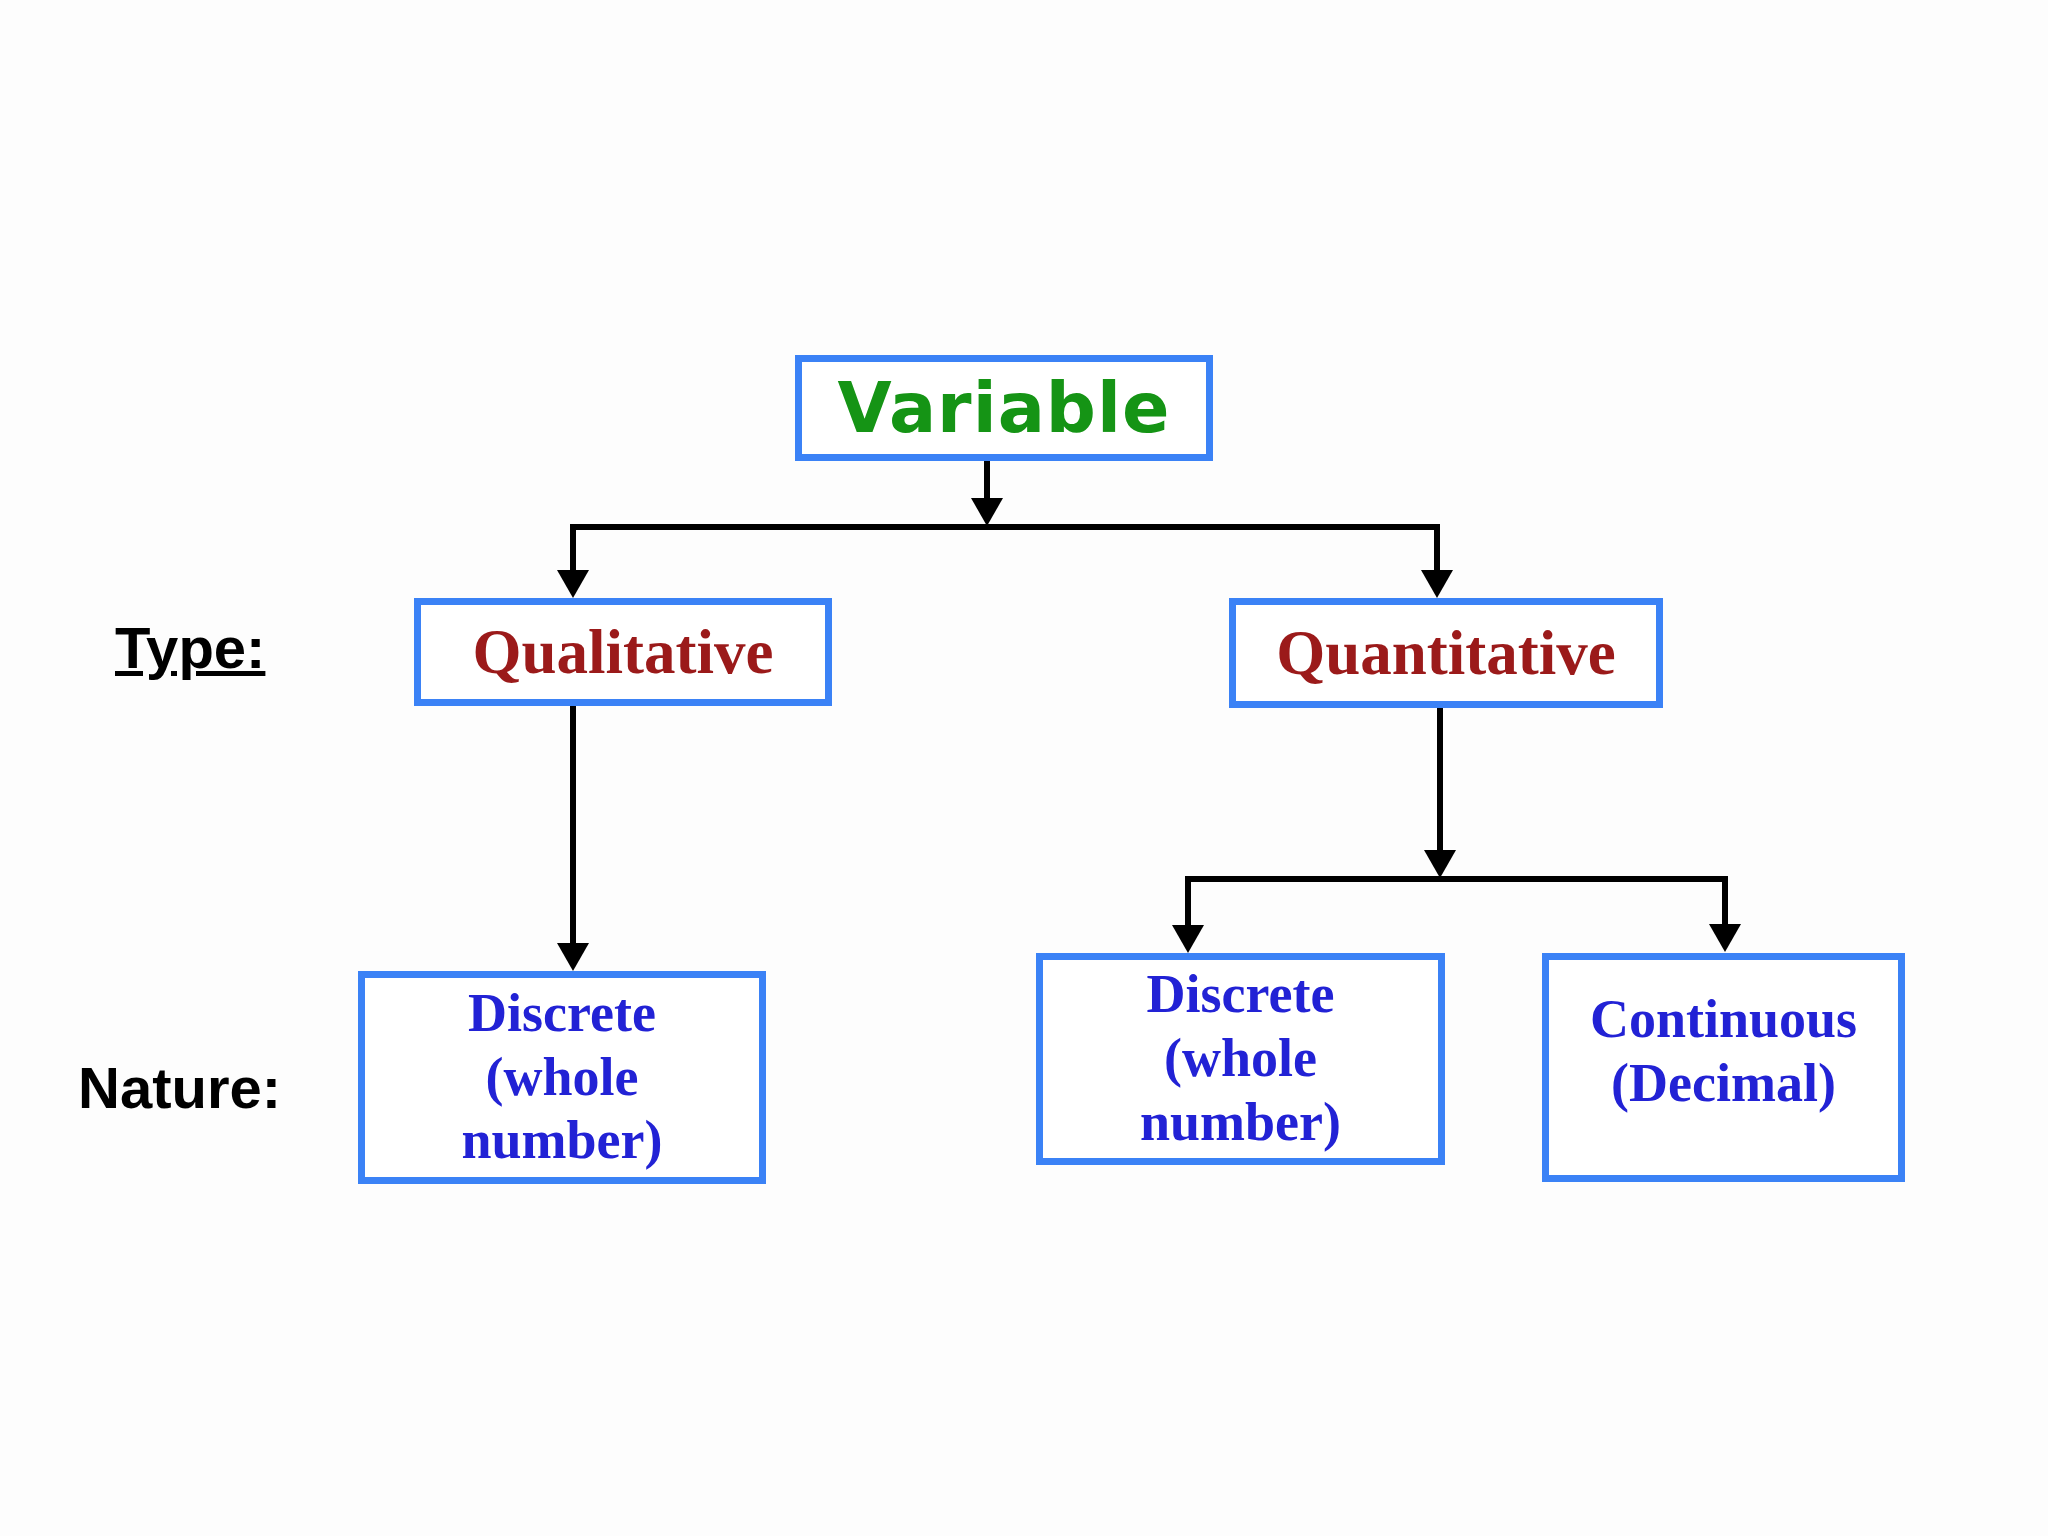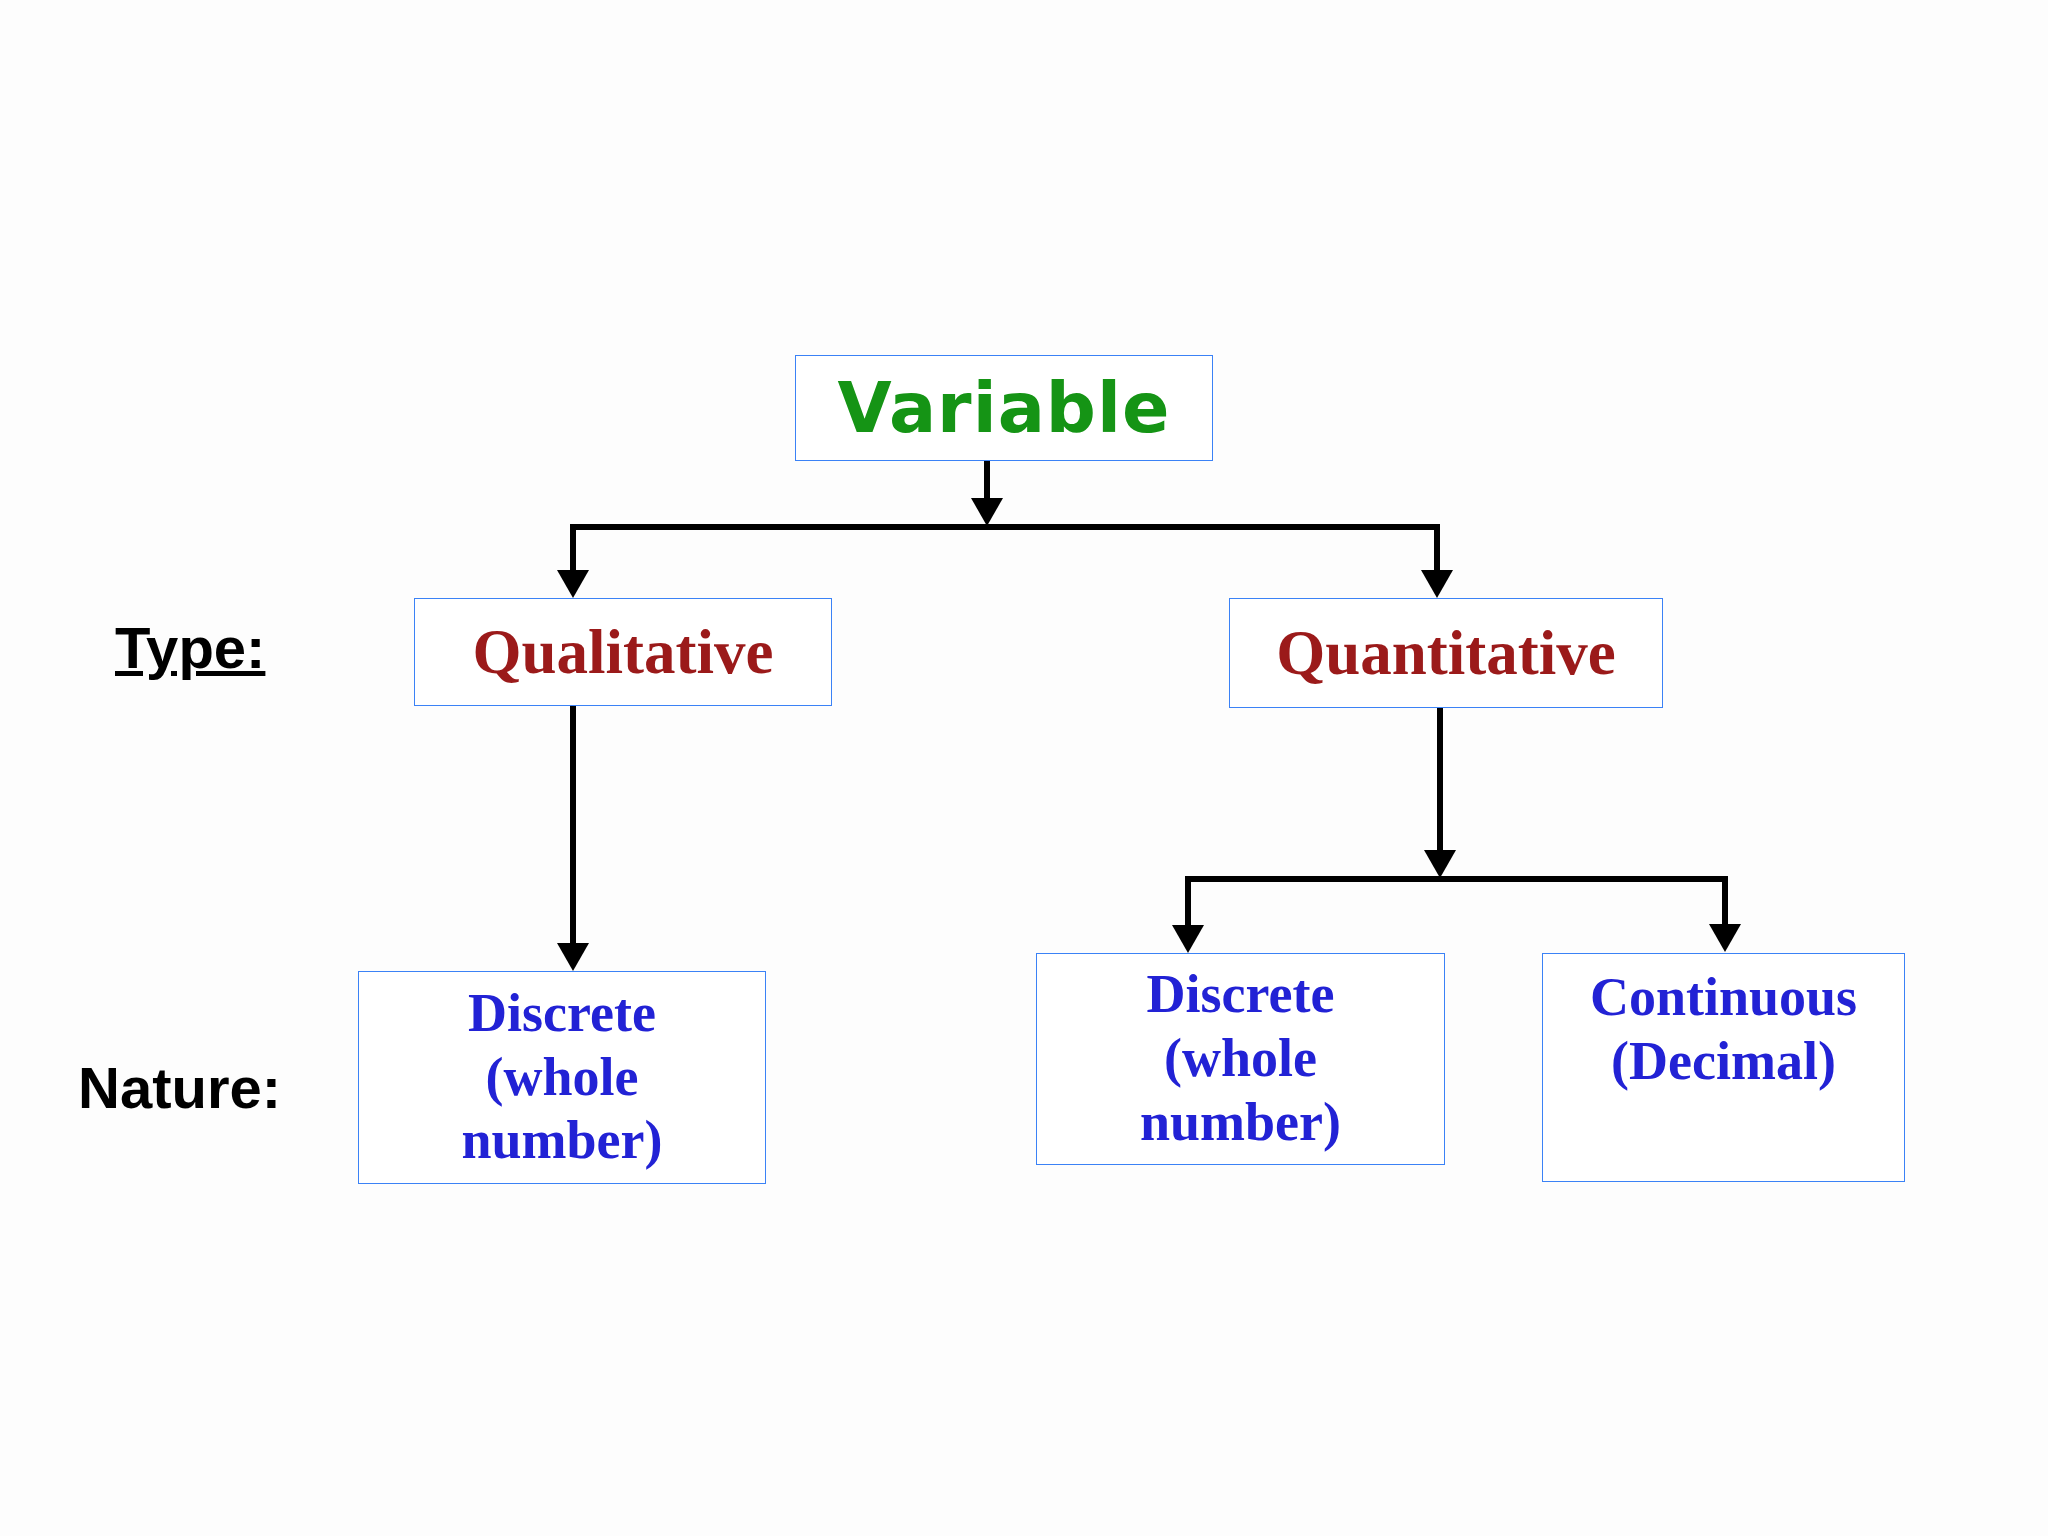--- a/index.html
+++ b/index.html
@@ -14,21 +14,21 @@
     background: #fdfdfd;
     overflow: hidden;
     font-family: "Liberation Sans", sans-serif;
   }
 
   
   .node {
     position: absolute;
     box-sizing: border-box;
     background: #ffffff;
-    border: 1px solid #3b82f6;
+    border: 7px solid #3b82f6;
     display: flex;
     align-items: center;
     justify-content: center;
     text-align: center;
   }
   .node-text {
     white-space: pre-line;
     font-weight: bold;
   }
   .root-text {
@@ -43,21 +43,21 @@
     color: #9b1a1a;
   }
   .nature-text {
     font-family: "Liberation Serif", serif;
     font-size: 54px;
     line-height: 1.18;
     color: #2222d5;
   }
   .top-align {
     align-items: flex-start;
-    padding-top: 12px;
+    padding-top: 28px;
   }
 
   
   .row-label {
     position: absolute;
     font-weight: bold;
     font-size: 58px;
     color: #000000;
   }
 

